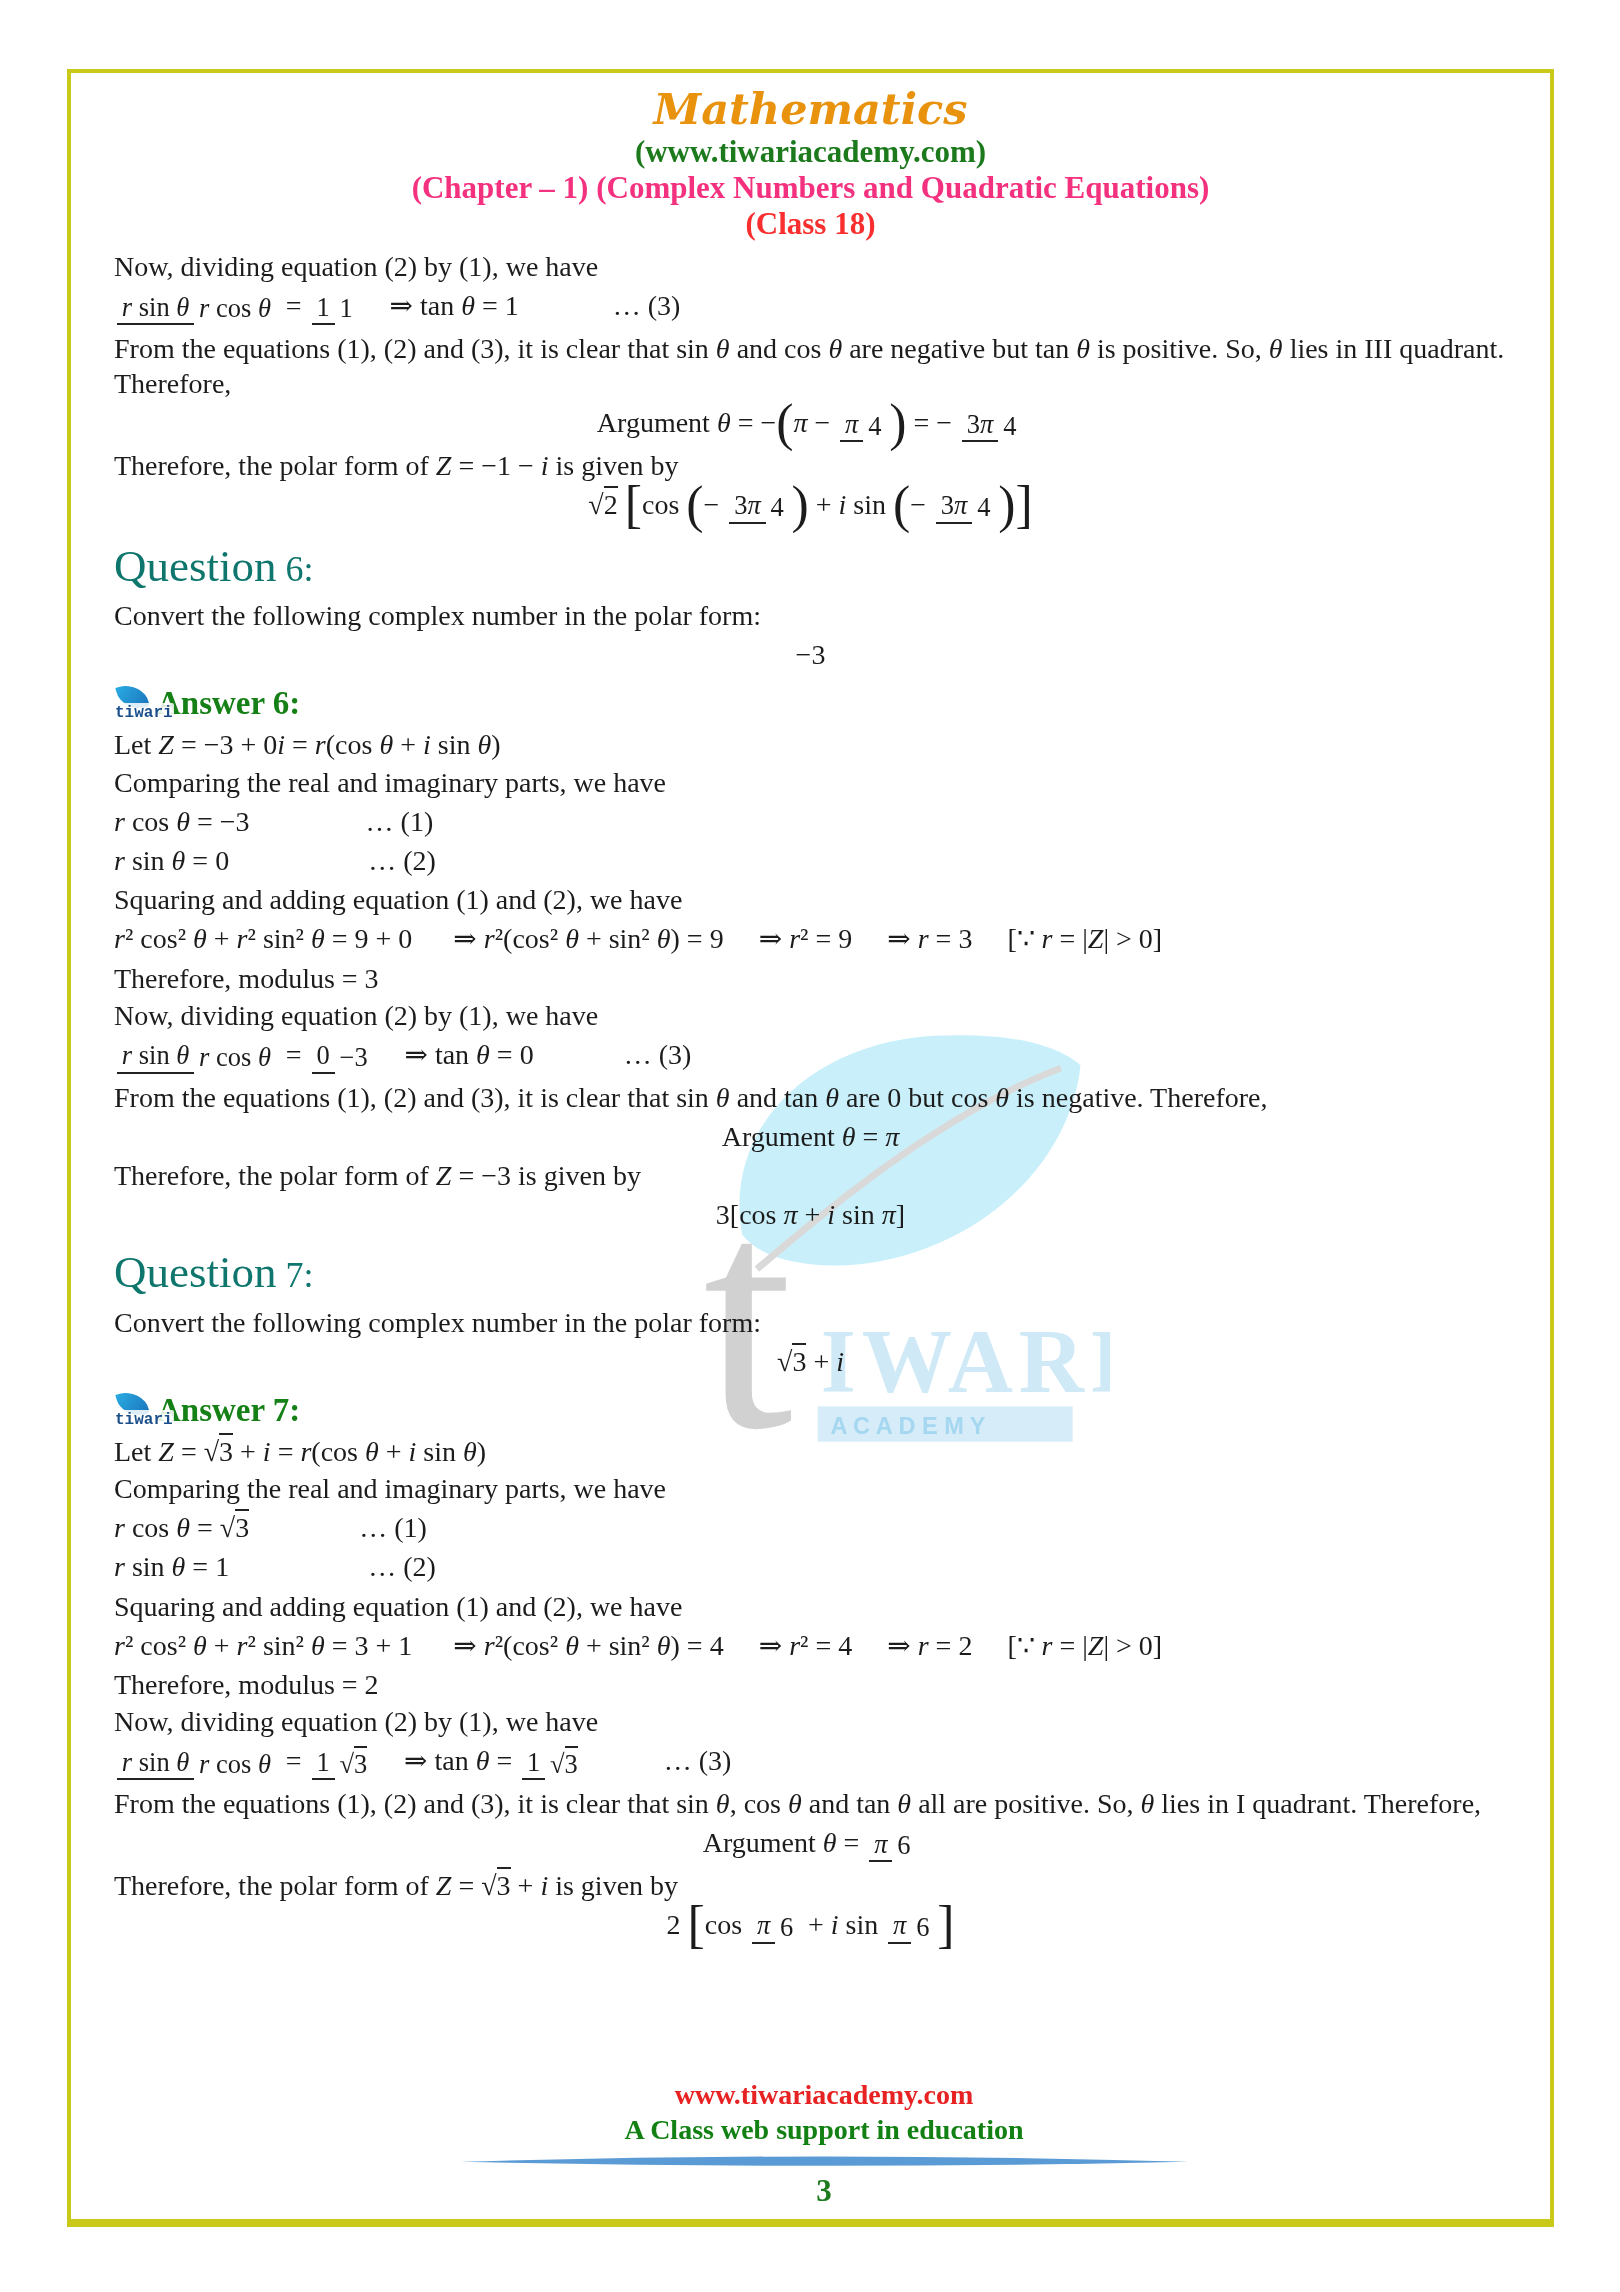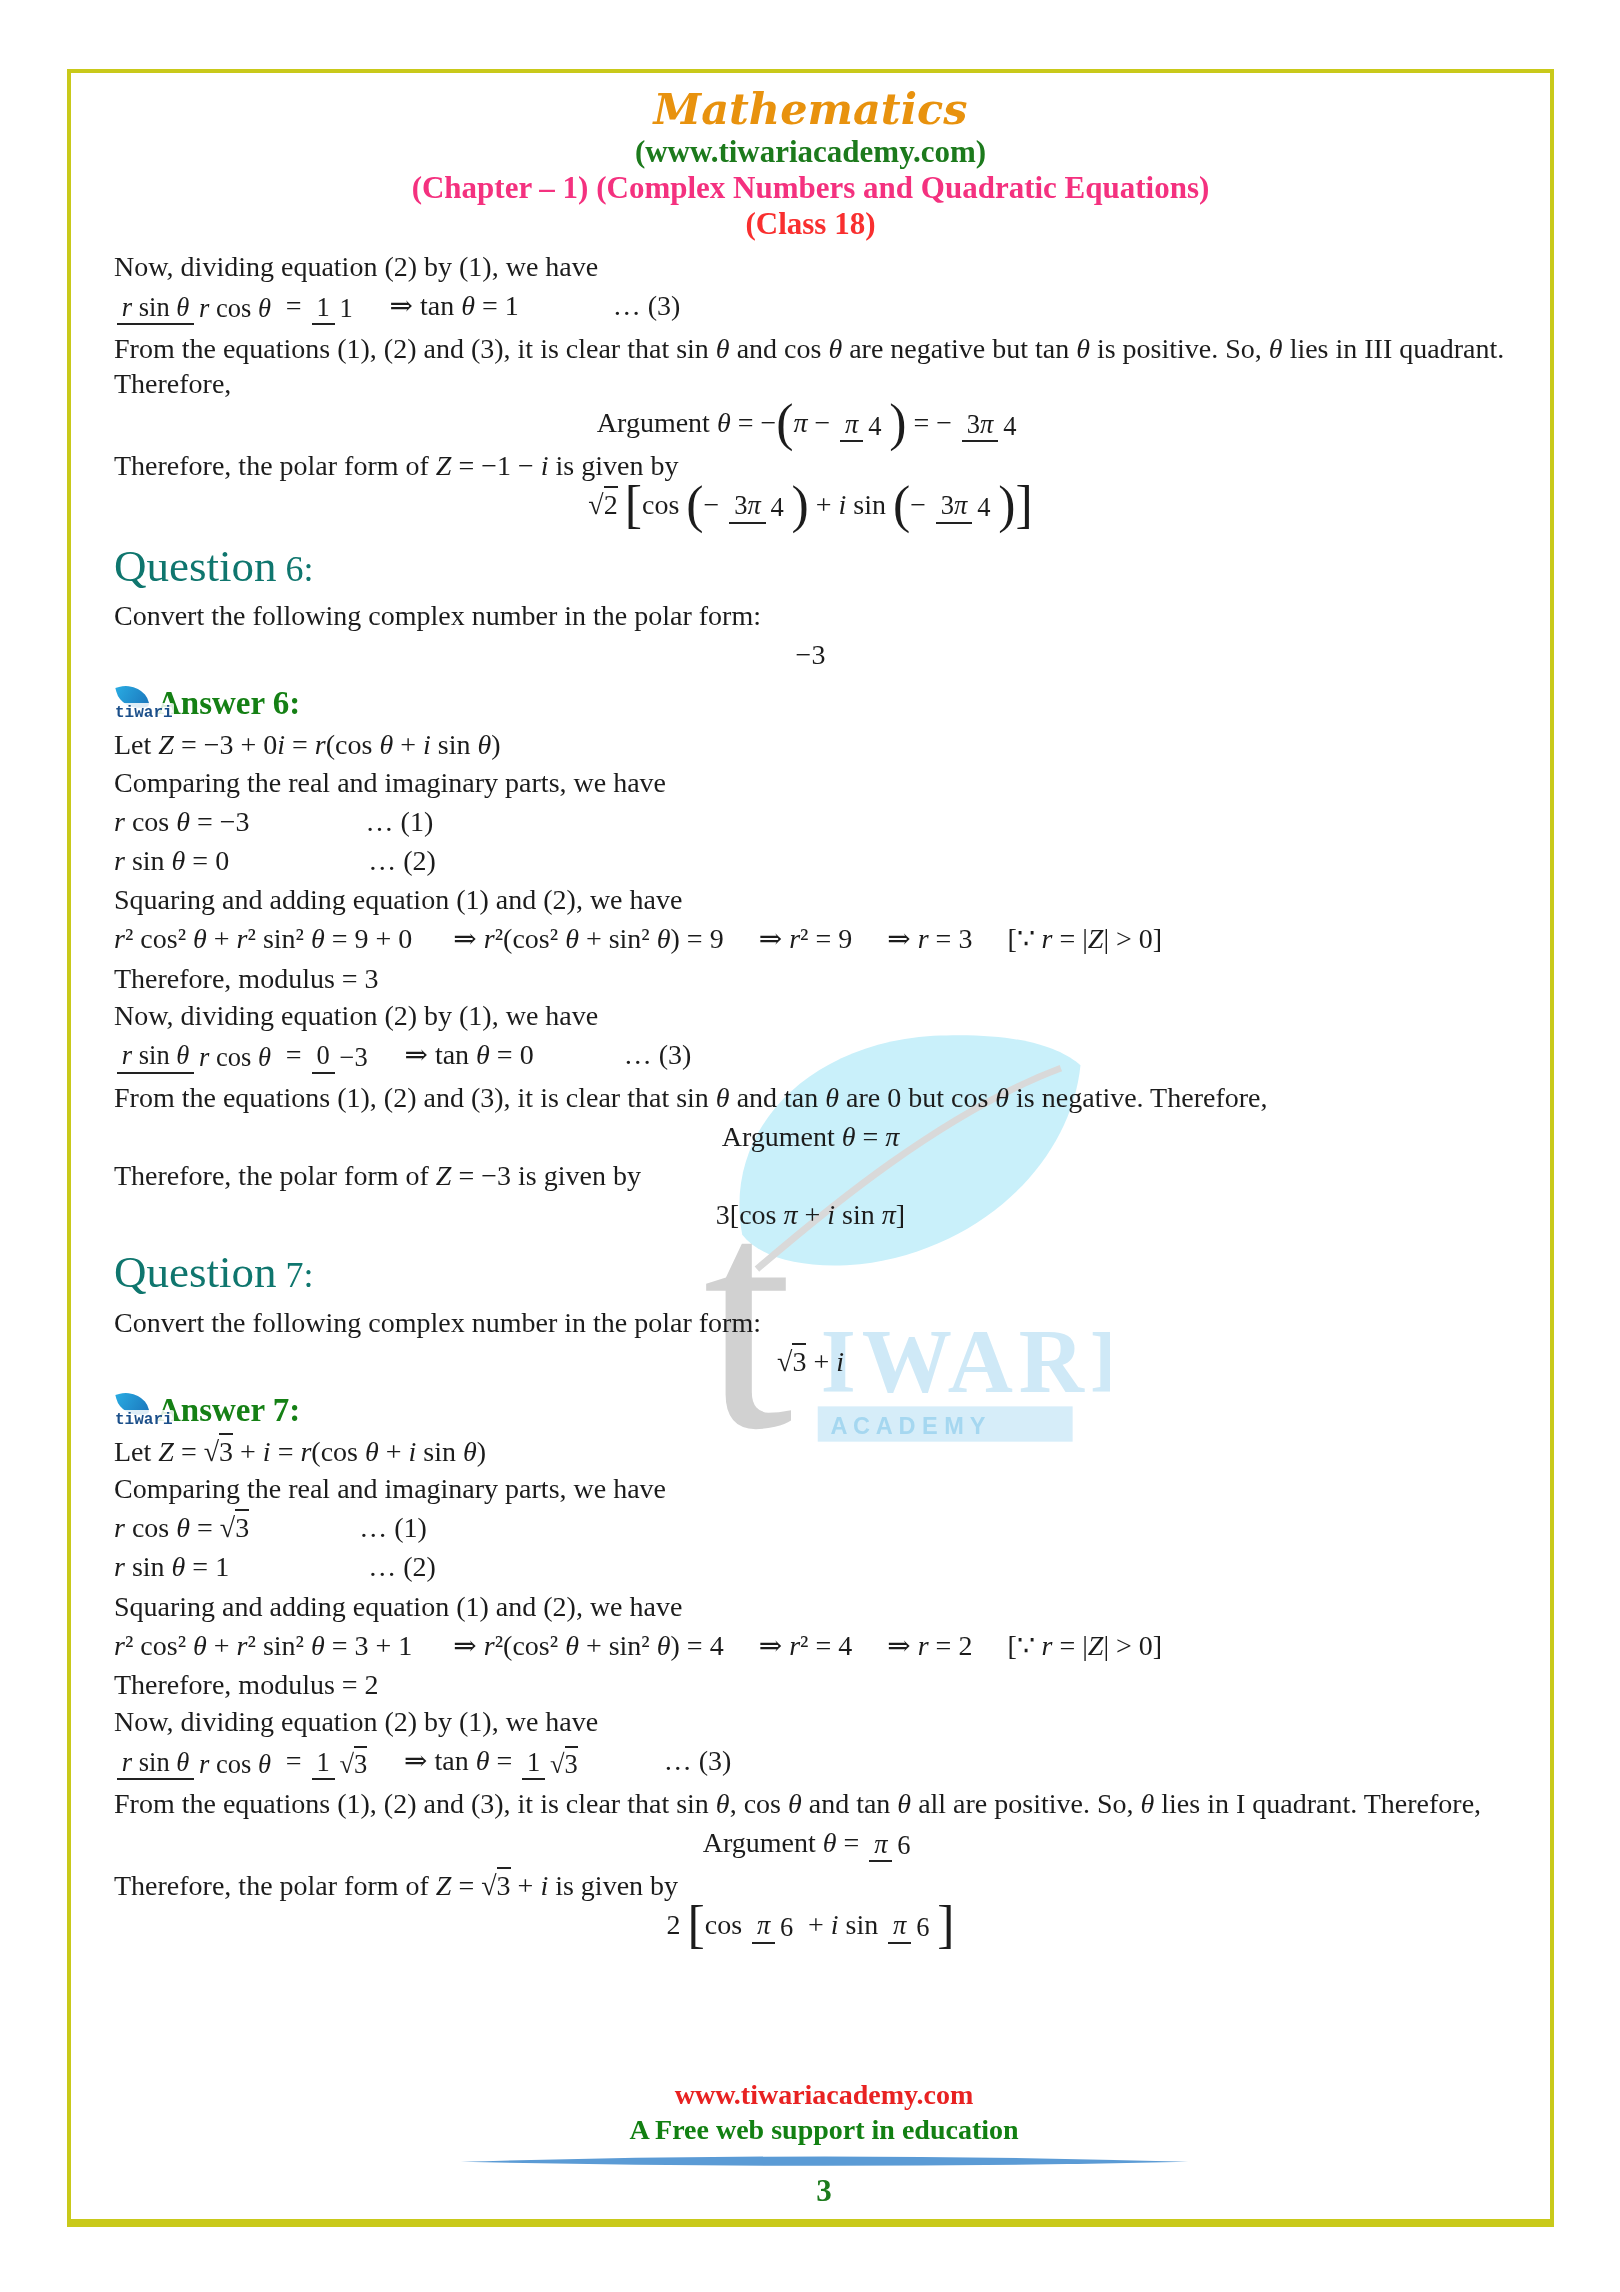--- a/index.html
+++ b/index.html
@@ -113,21 +113,21 @@
         <div class="p">Now, dividing equation (2) by (1), we have</div>
         <div class="math"><span class="fr"><span class="nu"><i>r</i> sin <i>θ</i></span><span class="de"><i>r</i> cos <i>θ</i></span></span><span> = </span><span class="fr"><span class="nu">1</span><span class="de">√<span class="sq">3</span></span></span><span class="gap" style="width: 29px;"></span><span>⇒ tan <i>θ</i> = </span><span class="fr"><span class="nu">1</span><span class="de">√<span class="sq">3</span></span></span><span class="gap" style="width: 78px;"></span><span>… (3)</span></div>
         <div class="p">From the equations (1), (2) and (3), it is clear that sin <i>θ</i>, cos <i>θ</i> and tan <i>θ</i> all are positive. So, <i>θ</i> lies in I quadrant. Therefore,</div>
         <div class="math c"><span>Argument <i>θ</i> = </span><span class="fr"><span class="nu"><i>π</i></span><span class="de">6</span></span></div>
         <div class="p">Therefore, the polar form of <i>Z</i> = √<span class="sq">3</span> + <i>i</i> is given by</div>
         <div class="math c"><span>2 </span><span class="big">[</span><span>cos </span><span class="fr"><span class="nu"><i>π</i></span><span class="de">6</span></span><span> + <i>i</i> sin </span><span class="fr"><span class="nu"><i>π</i></span><span class="de">6</span></span><span class="big">]</span></div>
       </main>
 
     <footer>
       <div class="furl">www.tiwariacademy.com</div>
-      <div class="ftag">A Free web support in education</div>
+      <div class="ftag">A Class web support in education</div>
       <svg class="fdiv" width="729" height="13.7" viewBox="0 0 744 14">
         <path d="M0,7 Q372,-4 744,7 Q372,15 0,7 Z" fill="#5b9bd5"></path>
       </svg>
       <div class="fpage">3</div>
     </footer>
 
   </div>
 </div>
 
 

